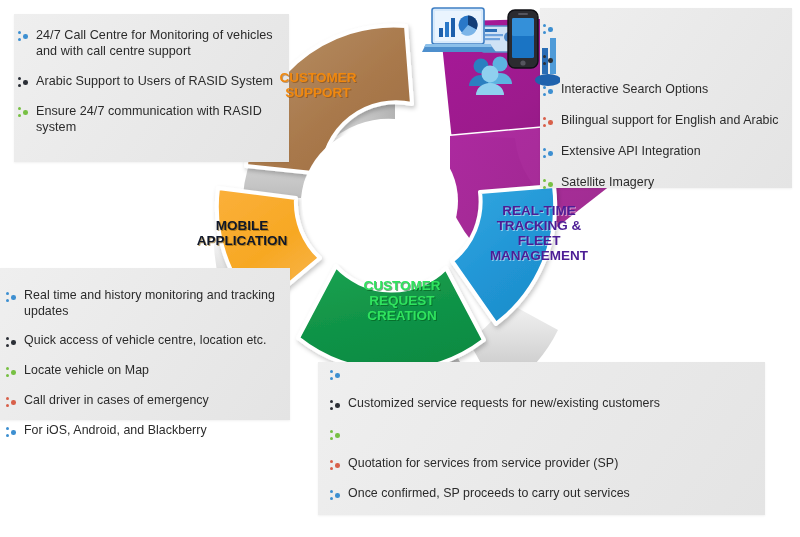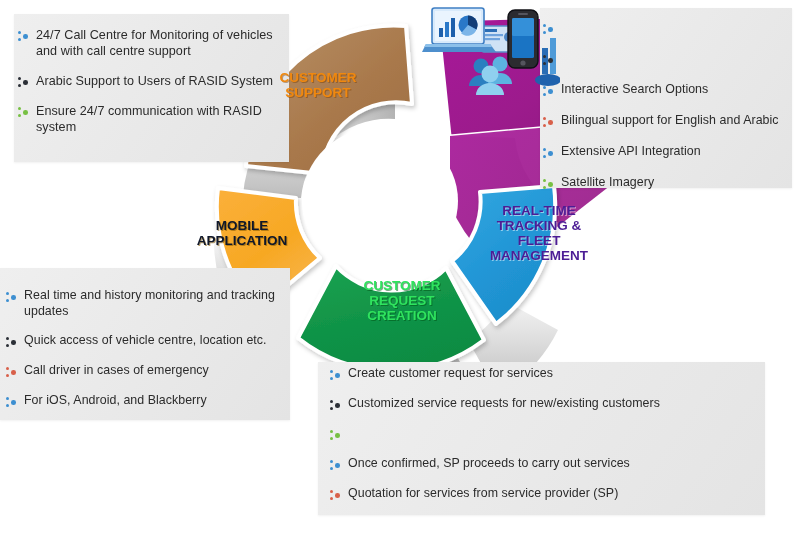--- a/index.html
+++ b/index.html
@@ -344,20 +344,28 @@
     <div class="item">
       <span class="bullet">
           <i class="d1" style="background: rgb(43, 47, 54);"></i>
           <i class="d2" style="background: rgb(43, 47, 54);"></i>
           <i class="d3" style="background: rgb(43, 47, 54);"></i>
         </span>
       <span class="txt">Quick access of vehicle centre, location etc.</span>
     </div>
     <div class="item">
       <span class="bullet">
+          <i class="d1" style="background: rgb(119, 192, 67);"></i>
+          <i class="d2" style="background: rgb(119, 192, 67);"></i>
+          <i class="d3" style="background: rgb(119, 192, 67);"></i>
+        </span>
+      <span class="txt">Locate vehicle on Map</span>
+    </div>
+    <div class="item">
+      <span class="bullet">
           <i class="d1" style="background: rgb(216, 96, 74);"></i>
           <i class="d2" style="background: rgb(216, 96, 74);"></i>
           <i class="d3" style="background: rgb(216, 96, 74);"></i>
         </span>
       <span class="txt">Call driver in cases of emergency</span>
     </div>
     <div class="item">
       <span class="bullet">
           <i class="d1" style="background: rgb(61, 143, 209);"></i>
           <i class="d2" style="background: rgb(61, 143, 209);"></i>
@@ -367,48 +375,47 @@
     </div>
   </div>
 
   <div class="items items-br">
     <div class="item">
       <span class="bullet">
           <i class="d1" style="background: rgb(61, 143, 209);"></i>
           <i class="d2" style="background: rgb(61, 143, 209);"></i>
           <i class="d3" style="background: rgb(61, 143, 209);"></i>
         </span>
-      <span class="txt">Create customer request for services</span>
     </div>
     <div class="item">
       <span class="bullet">
           <i class="d1" style="background: rgb(43, 47, 54);"></i>
           <i class="d2" style="background: rgb(43, 47, 54);"></i>
           <i class="d3" style="background: rgb(43, 47, 54);"></i>
         </span>
       <span class="txt">Customized service requests for new/existing customers</span>
     </div>
     <div class="item">
       <span class="bullet">
           <i class="d1" style="background: rgb(119, 192, 67);"></i>
           <i class="d2" style="background: rgb(119, 192, 67);"></i>
           <i class="d3" style="background: rgb(119, 192, 67);"></i>
         </span>
     </div>
     <div class="item">
       <span class="bullet">
-          <i class="d1" style="background: rgb(61, 143, 209);"></i>
-          <i class="d2" style="background: rgb(61, 143, 209);"></i>
-          <i class="d3" style="background: rgb(61, 143, 209);"></i>
-        </span>
-      <span class="txt">Once confirmed, SP proceeds to carry out services</span>
-    </div>
-    <div class="item">
-      <span class="bullet">
           <i class="d1" style="background: rgb(216, 96, 74);"></i>
           <i class="d2" style="background: rgb(216, 96, 74);"></i>
           <i class="d3" style="background: rgb(216, 96, 74);"></i>
         </span>
       <span class="txt">Quotation for services from service provider (SP)</span>
     </div>
+    <div class="item">
+      <span class="bullet">
+          <i class="d1" style="background: rgb(61, 143, 209);"></i>
+          <i class="d2" style="background: rgb(61, 143, 209);"></i>
+          <i class="d3" style="background: rgb(61, 143, 209);"></i>
+        </span>
+      <span class="txt">Once confirmed, SP proceeds to carry out services</span>
+    </div>
   </div>
 
 </div>
 
 </body></html>

